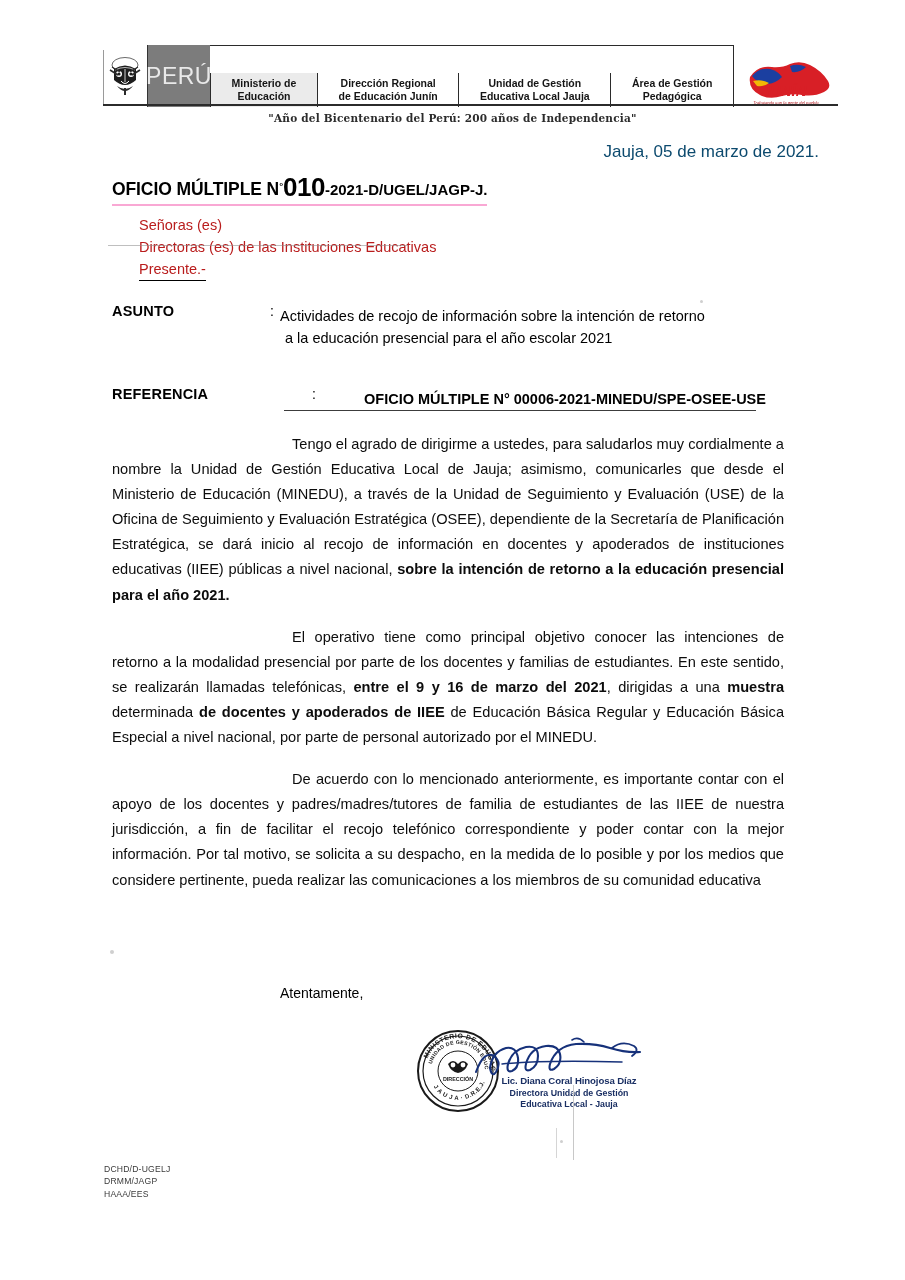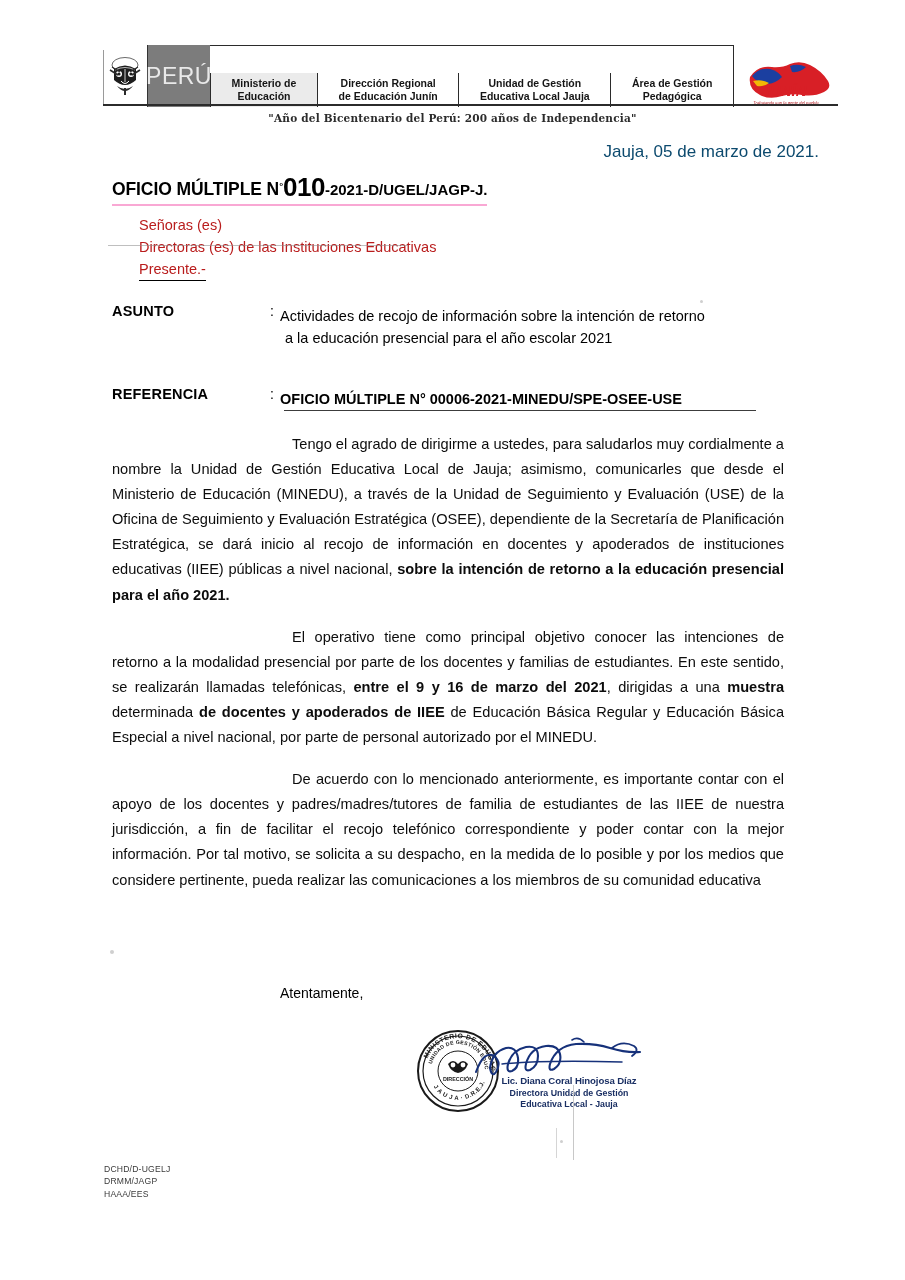--- a/index.html
+++ b/index.html
@@ -214,21 +214,21 @@
     flex: none;
     font-size: 14px;
   }
   .field-value {
     flex: 1 1 auto;
     font-size: 14.5px;
     line-height: 1.9;
   }
   .field-value.bold { font-weight: bold; }
   .asunto-row { top: 303px; }
-  .referencia-row { top: 386px; }
+  .referencia-row { top: 386px; gap: 42px; }
   .asunto-l2 {
     position: absolute;
     left: 285px;
     top: 330px;
     font-size: 14.5px;
   }
   .ref-underline {
     position: absolute;
     left: 284px;
     top: 410px;

